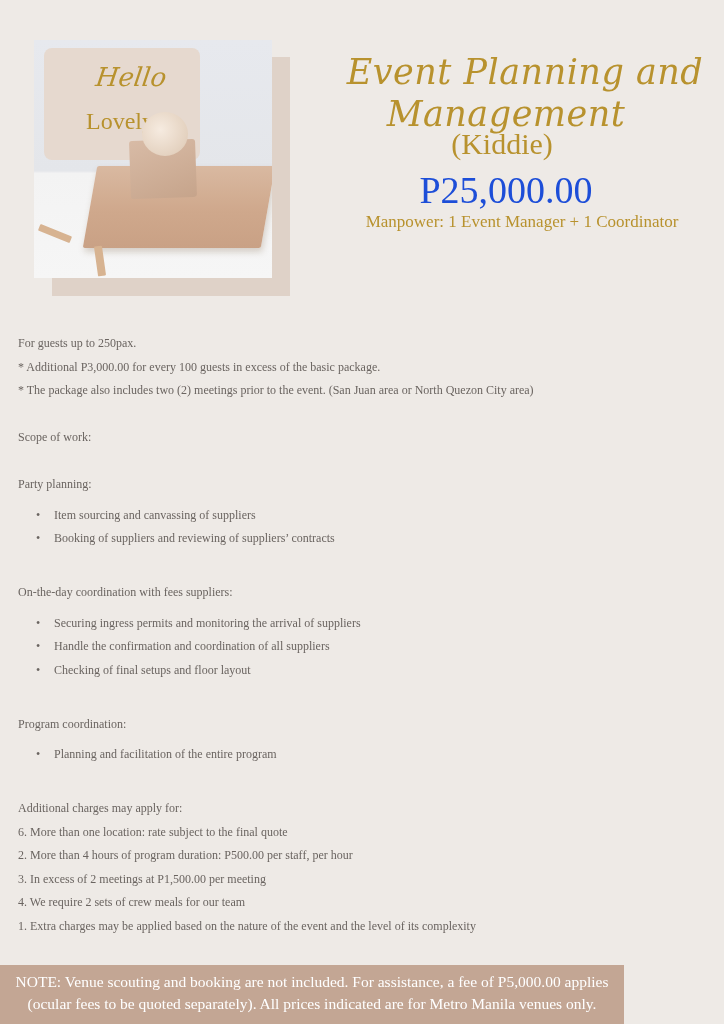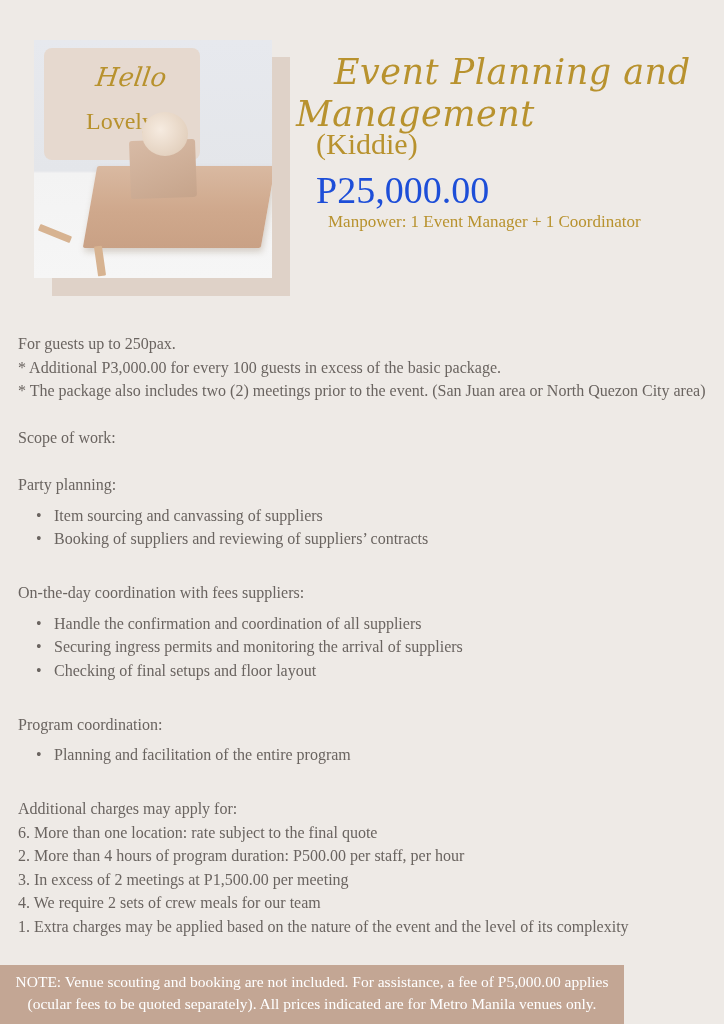--- a/index.html
+++ b/index.html
@@ -48,21 +48,21 @@
     }
     .clip1 {
       position: absolute; left: 4px; top: 190px; width: 34px; height: 7px;
       background: #d7b391; transform: rotate(22deg); border-radius: 1px;
     }
     .clip2 {
       position: absolute; left: 62px; top: 206px; width: 8px; height: 30px;
       background: #d7b391; transform: rotate(-8deg); border-radius: 1px;
     }
     .title-block {
-      position: absolute; left: 316px; top: 52px; width: 400px; 
+      position: absolute; left: 316px; top: 52px; width: 400px; text-align: center;
     }
     .script-title {
       font-family: "DejaVu Serif", serif; font-style: italic; color: #b8922e;
       font-size: 35px; line-height: 40px; font-weight: normal; margin: 0;
       letter-spacing: 0.5px;
     }
     .script-title .l1 { display: block; padding-left: 18px; }
     .script-title .l2 { display: block; margin-left: -20px; margin-top: 2px; }
     .subtitle {
       font-size: 30px; color: #b8922e; line-height: 32px; margin-top: -6px;
@@ -70,21 +70,21 @@
     }
     .price {
       font-size: 38px; color: #1d4ed8; line-height: 44px; margin-top: 8px;
       padding-right: 20px;
     }
     .manpower {
       font-size: 17px; color: #b8922e; padding-left: 12px;
     }
     .content {
       position: absolute; left: 18px; top: 332px; width: 690px;
-      font-size: 16px; line-height: 23.5px; color: #6a6460;
+      font-size: 12px; line-height: 23.5px; color: #6a6460;
     }
     .content p { margin: 0; }
     .gap { height: 23.5px; }
     .bullets { margin: 7px; padding: 0; list-style: none; }
     .bullets li { position: relative; padding-left: 29px; }
     .bullets li::before {
       content: "\2022"; position: absolute; left: 11px; top: 0; color: #6a6460;
     }
     .note-band {
       position: absolute; left: 0; top: 965px; width: 624px; height: 59px;
@@ -128,22 +128,22 @@
 
   <p>Party planning:</p>
   <ul class="bullets">
     <li>Item sourcing and canvassing of suppliers</li>
     <li>Booking of suppliers and reviewing of suppliers’ contracts</li>
   </ul>
   <div class="gap"></div>
 
   <p>On-the-day coordination with fees suppliers:</p>
   <ul class="bullets">
+    <li>Securing ingress permits and monitoring the arrival of suppliers</li>
     <li>Handle the confirmation and coordination of all suppliers</li>
-    <li>Securing ingress permits and monitoring the arrival of suppliers</li>
     <li>Checking of final setups and floor layout</li>
   </ul>
   <div class="gap"></div>
 
   <p>Program coordination:</p>
   <ul class="bullets">
     <li>Planning and facilitation of the entire program</li>
   </ul>
   <div class="gap"></div>
 

